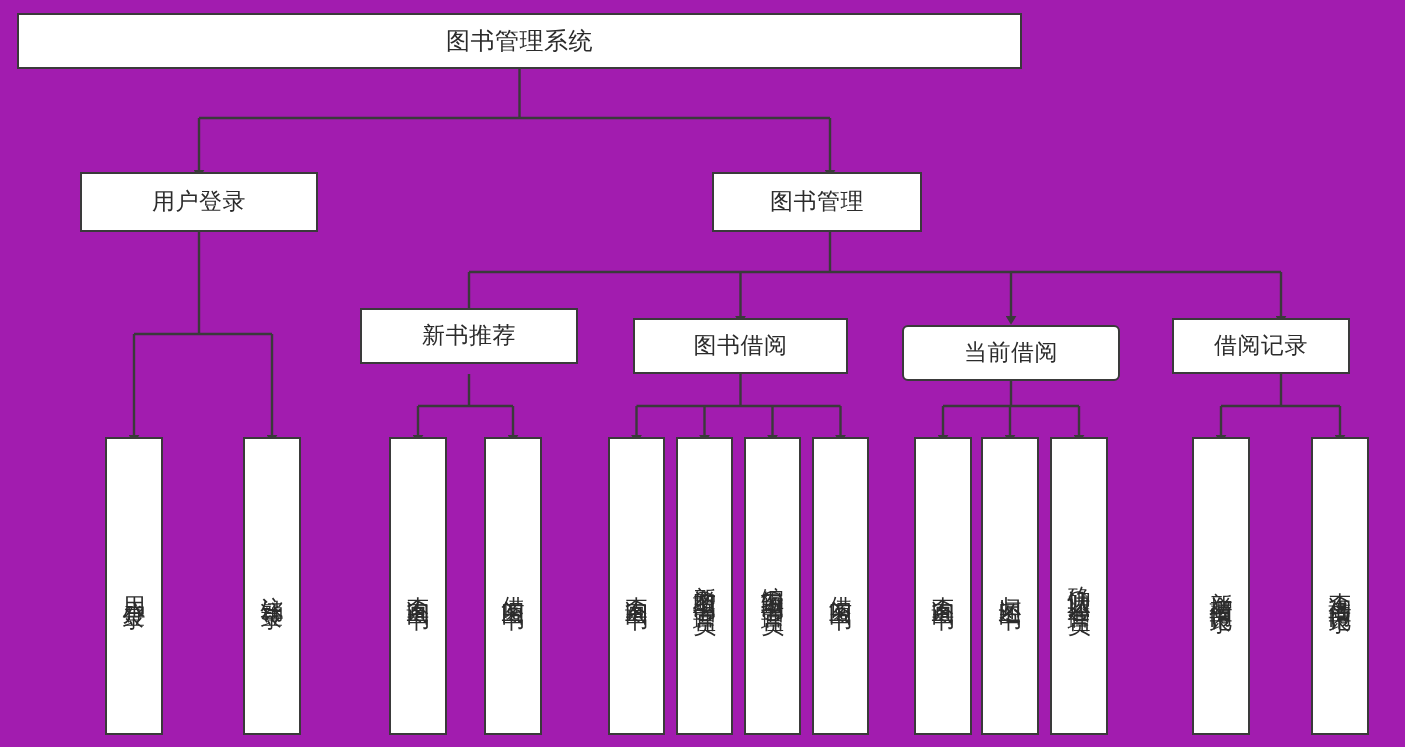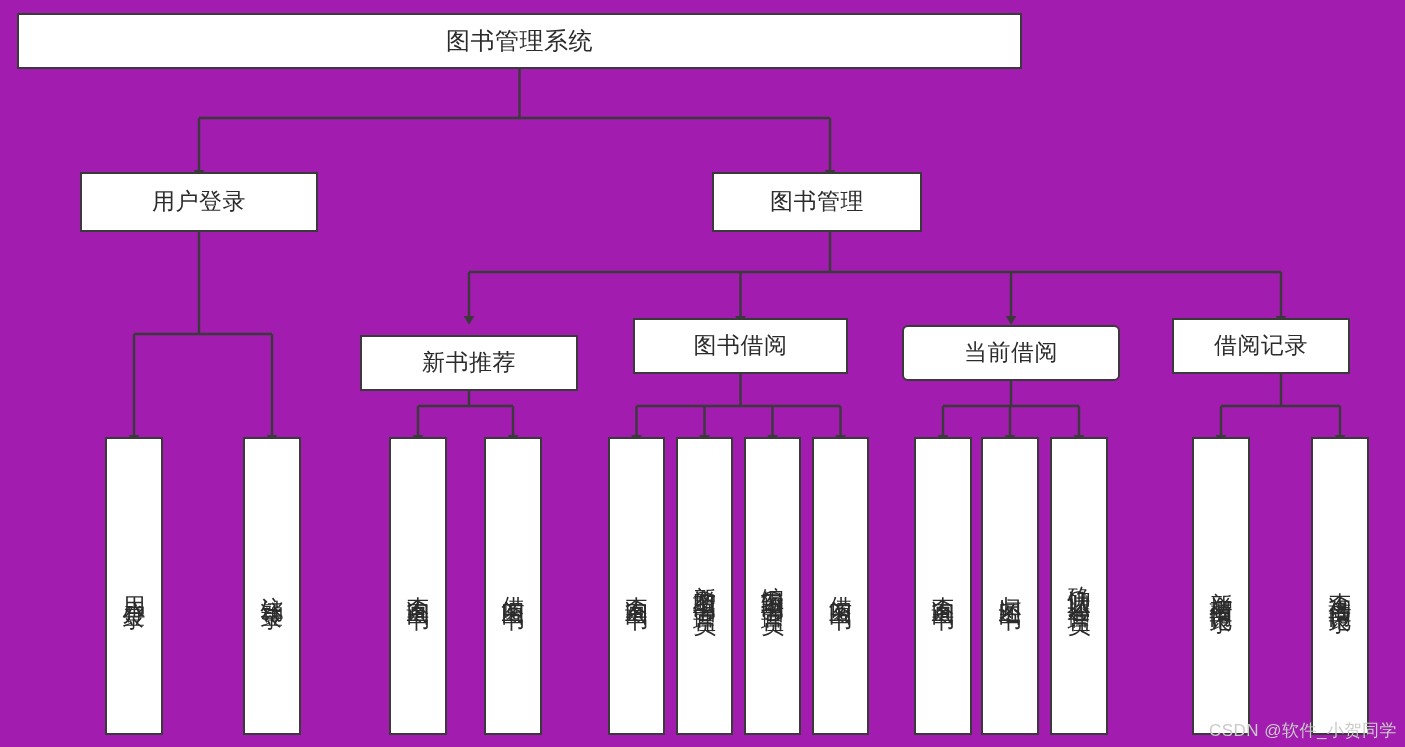--- a/index.html
+++ b/index.html
@@ -121,21 +121,21 @@
   <div id="node-layer">
       <div class="node horiz root" style="left: 17px; top: 13px; width: 1005px; height: 56px;">
         <span class="label">图书管理系统</span>
       </div>
       <div class="node horiz" style="left: 80px; top: 172px; width: 238px; height: 60px;">
         <span class="label">用户登录</span>
       </div>
       <div class="node horiz" style="left: 712px; top: 172px; width: 210px; height: 60px;">
         <span class="label">图书管理</span>
       </div>
-      <div class="node horiz" style="left: 360px; top: 335px; width: 218px; height: 56px;">
+      <div class="node horiz" style="left: 360px; top: 308px; width: 218px; height: 56px;">
         <span class="label">新书推荐</span>
       </div>
       <div class="node horiz" style="left: 633px; top: 318px; width: 215px; height: 56px;">
         <span class="label">图书借阅</span>
       </div>
       <div class="node horiz" style="left: 902px; top: 325px; width: 218px; height: 56px; border-radius: 6px;">
         <span class="label">当前借阅</span>
       </div>
       <div class="node horiz" style="left: 1172px; top: 318px; width: 178px; height: 56px;">
         <span class="label">借阅记录</span>
@@ -174,14 +174,13 @@
         <span class="label">确认归还（管理员）</span>
       </div>
       <div class="node vert" style="left: 1192px; top: 437px; width: 58px; height: 298px;">
         <span class="label">新增借阅记录</span>
       </div>
       <div class="node vert" style="left: 1311px; top: 437px; width: 58px; height: 298px;">
         <span class="label">查询借阅记录</span>
       </div>
     </div>
 
-  <div id="watermark">CSDN @软件_小贺同学</div>
 </div>
 
 </body></html>

